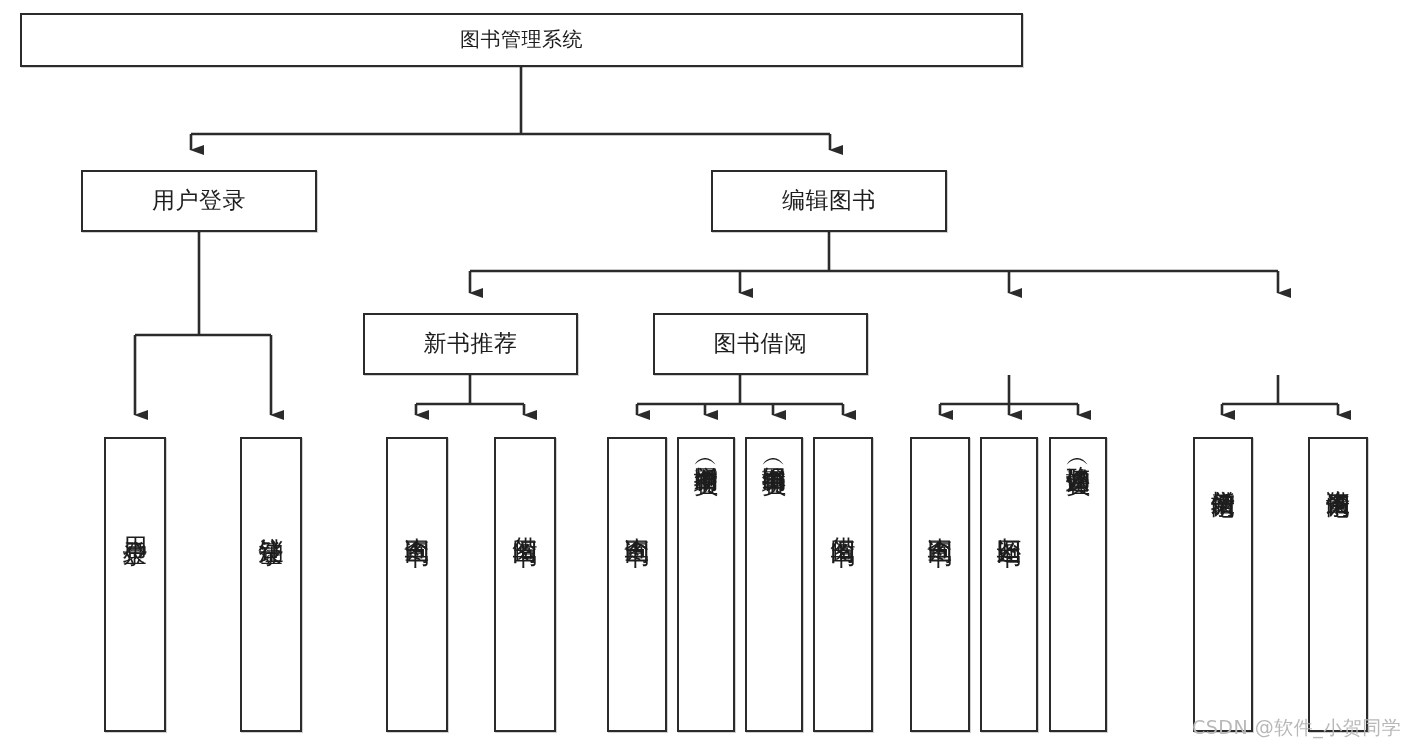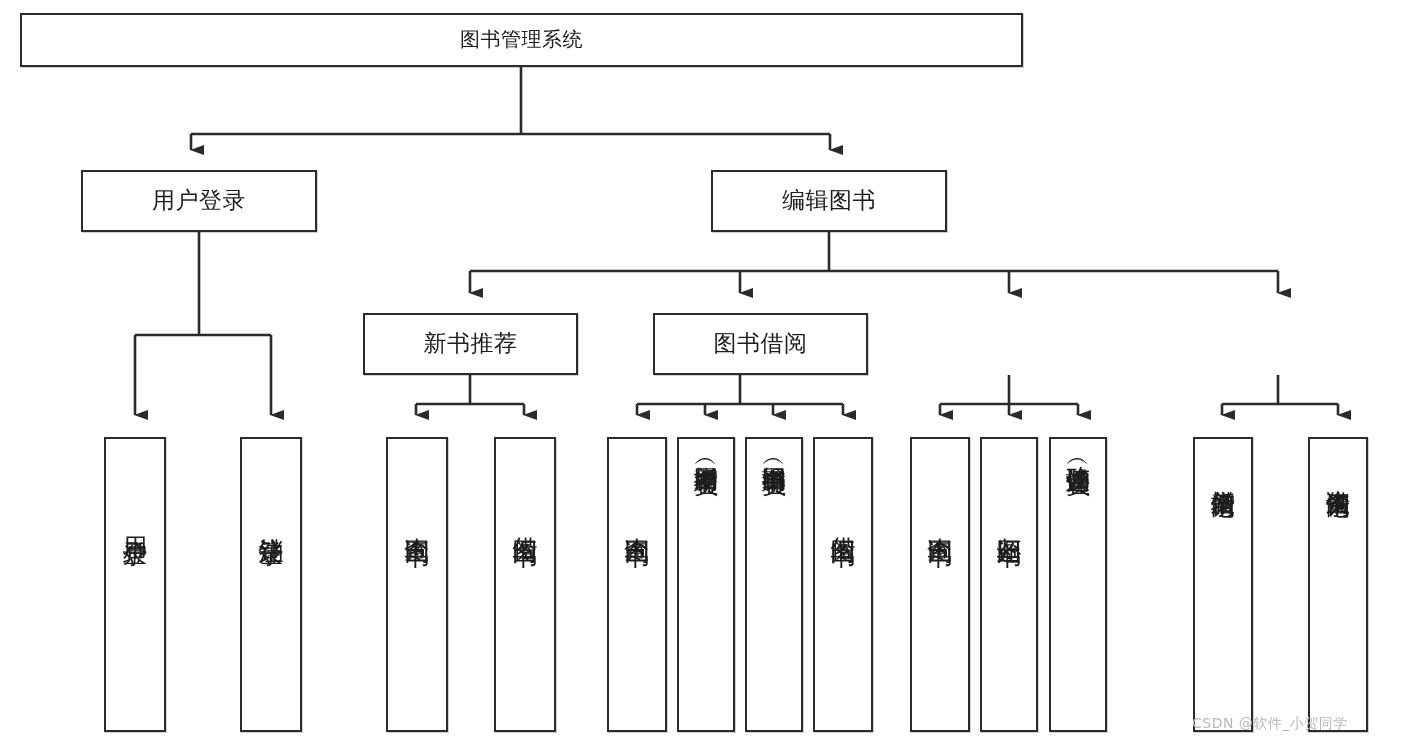--- a/index.html
+++ b/index.html
@@ -59,21 +59,21 @@
     white-space: nowrap;
   }
   .node.vert.tall .label {
     font-size: 24px;
     letter-spacing: 1px;
   }
   .node.root .label { font-size: 20px; }
   .watermark {
     position: absolute;
     color: #b8b8b8;
-    font-size: 14px;
+    font-size: 19px;
     white-space: nowrap;
     letter-spacing: 0.5px;
   }
 </style>
 </head>
 <body>
 
 <div id="canvas">
 
   <svg class="wires" viewBox="0 0 1405 747" xmlns="http://www.w3.org/2000/svg">

